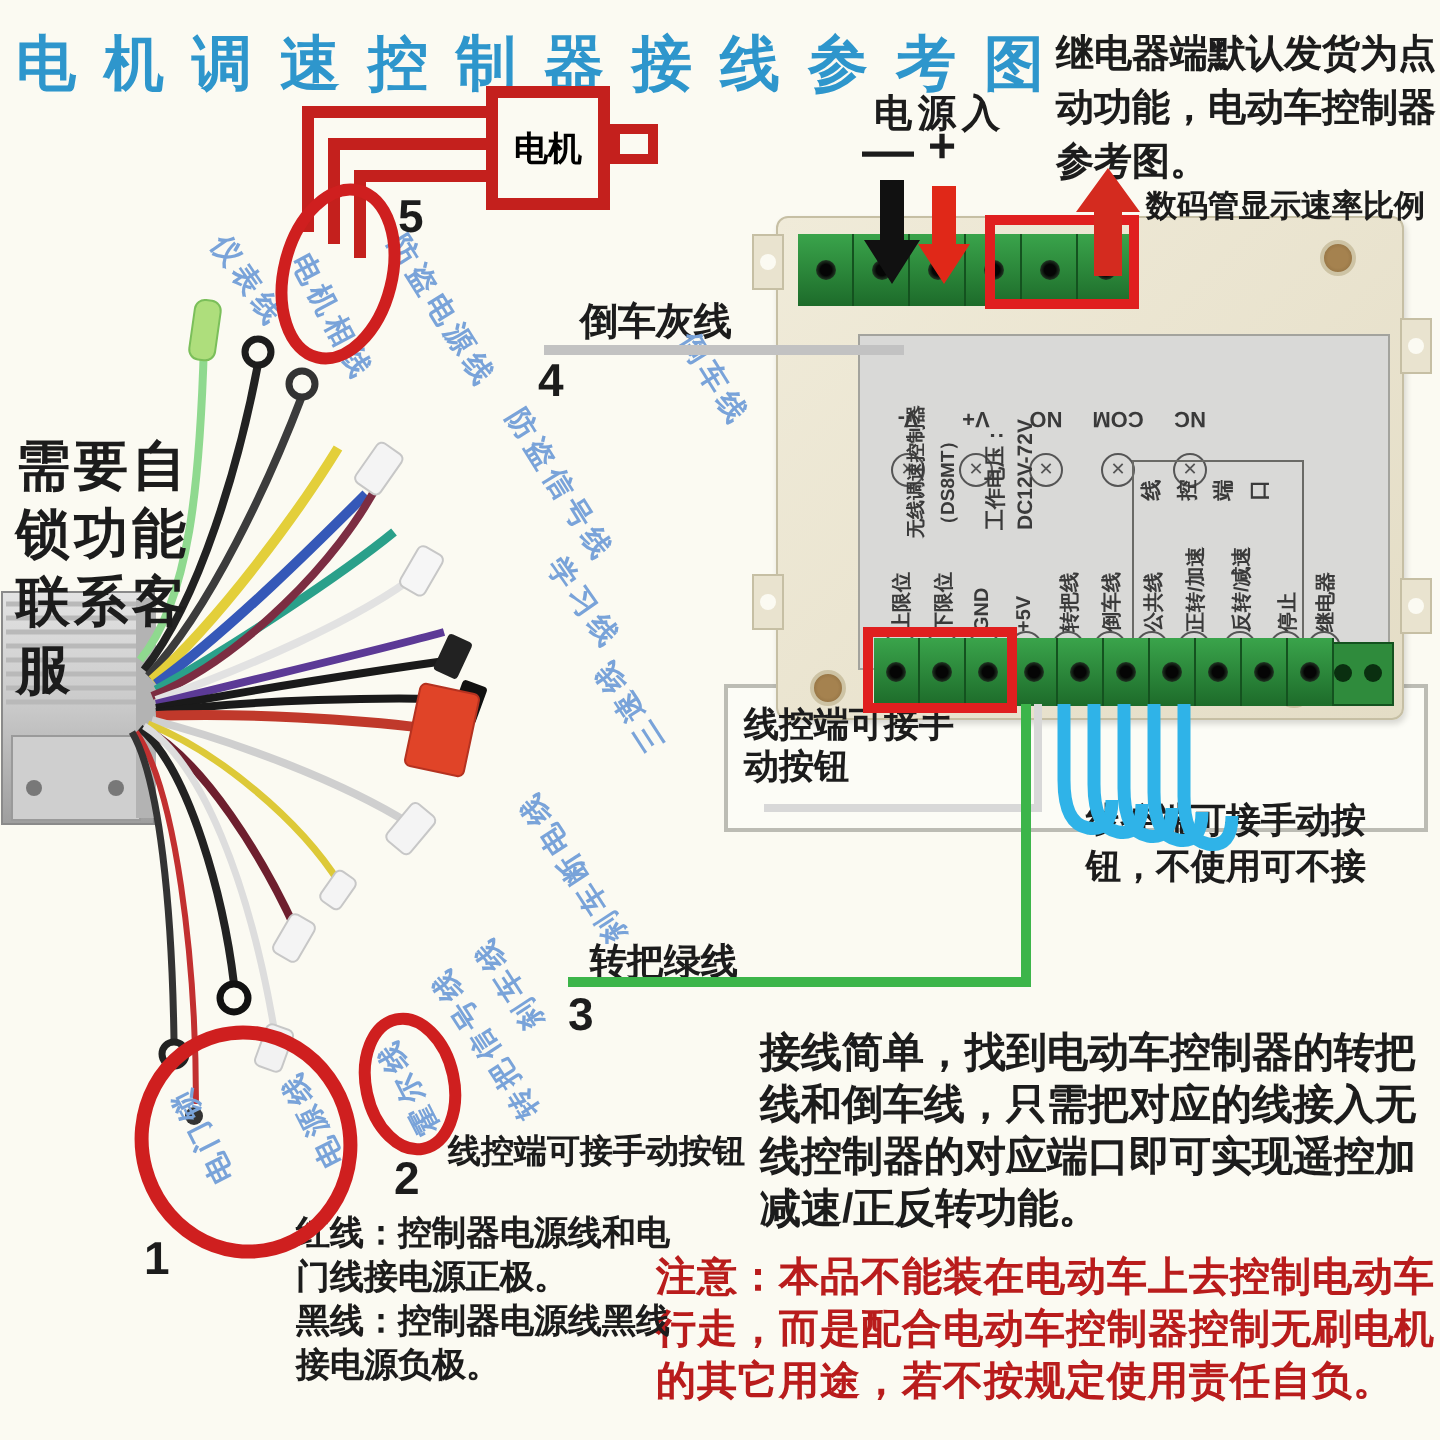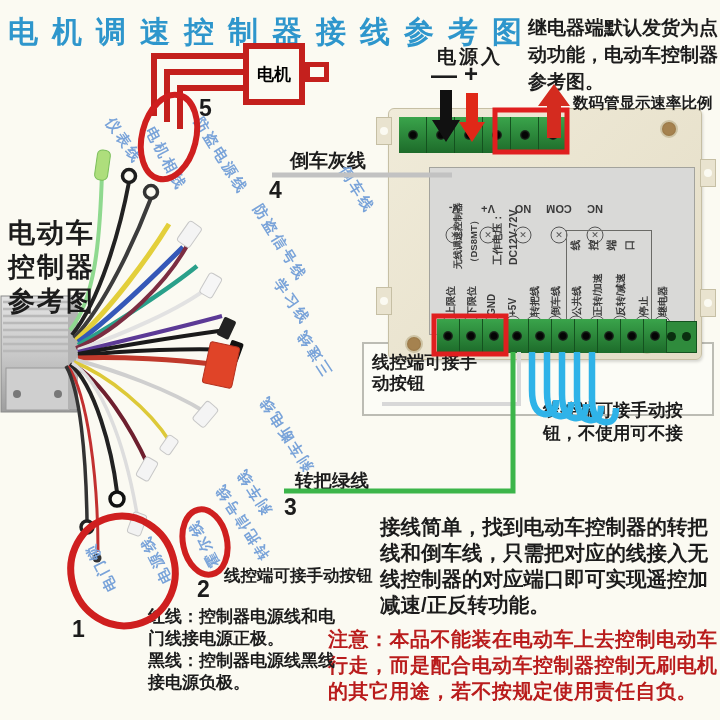--- a/index.html
+++ b/index.html
@@ -228,21 +228,21 @@
   </div>
   <div id="side-pcb"></div>
 </div>
 
 <div class="txt" id="title">电机调速控制器接线参考图</div>
 <div class="txt" id="relay-note">继电器端默认发货为点动功能，电动车控制器参考图。</div>
 <div class="txt" id="display-note">数码管显示速率比例</div>
 <div class="txt" id="power-label">电源入</div>
 <div class="txt" id="power-minus">—</div>
 <div class="txt" id="power-plus">+</div>
-<div class="txt" id="left-caption">电动车控制器参考图</div>
+<div class="txt" id="left-caption">需要自锁功能联系客服</div>
 <div class="txt" id="guide">接线简单，找到电动车控制器的转把线和倒车线，只需把对应的线接入无线控制器的对应端口即可实现遥控加减速/正反转功能。</div>
 <div class="txt" id="warning">注意：本品不能装在电动车上去控制电动车行走，而是配合电动车控制器控制无刷电机的其它用途，若不按规定使用责任自负。</div>
 <div class="txt" id="power-wiring">红线：控制器电源线和电门线接电源正极。
 黑线：控制器电源线黑线接电源负极。</div>
 <div class="txt" id="hall-note">线控端可接手动按钮</div>
 <div class="txt" id="limit-note">线控端可接手动按钮</div>
 <div class="txt" id="remote-note">线控端可接手动按钮，不使用可不接</div>
 <div class="txt" id="reverse-gray">倒车灰线</div>
 <div class="txt" id="throttle-green">转把绿线</div>
 

